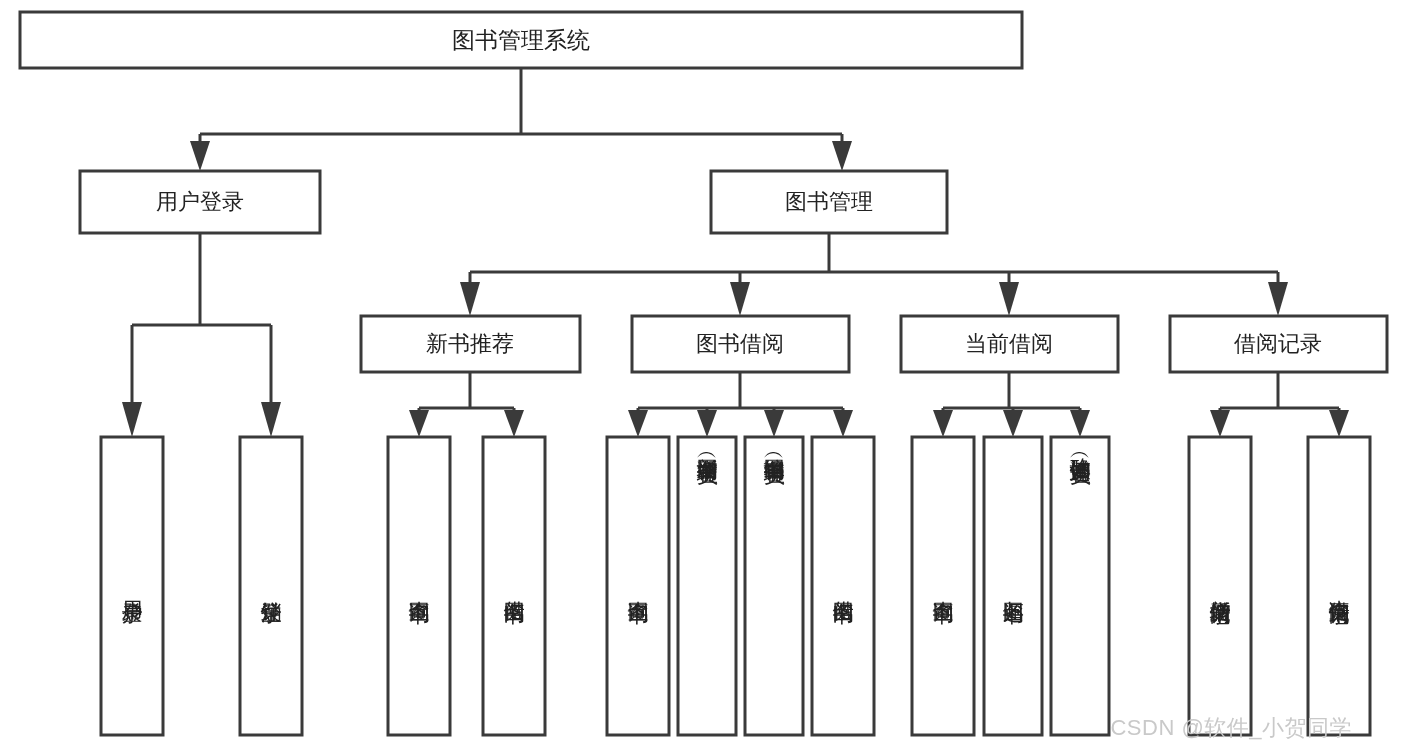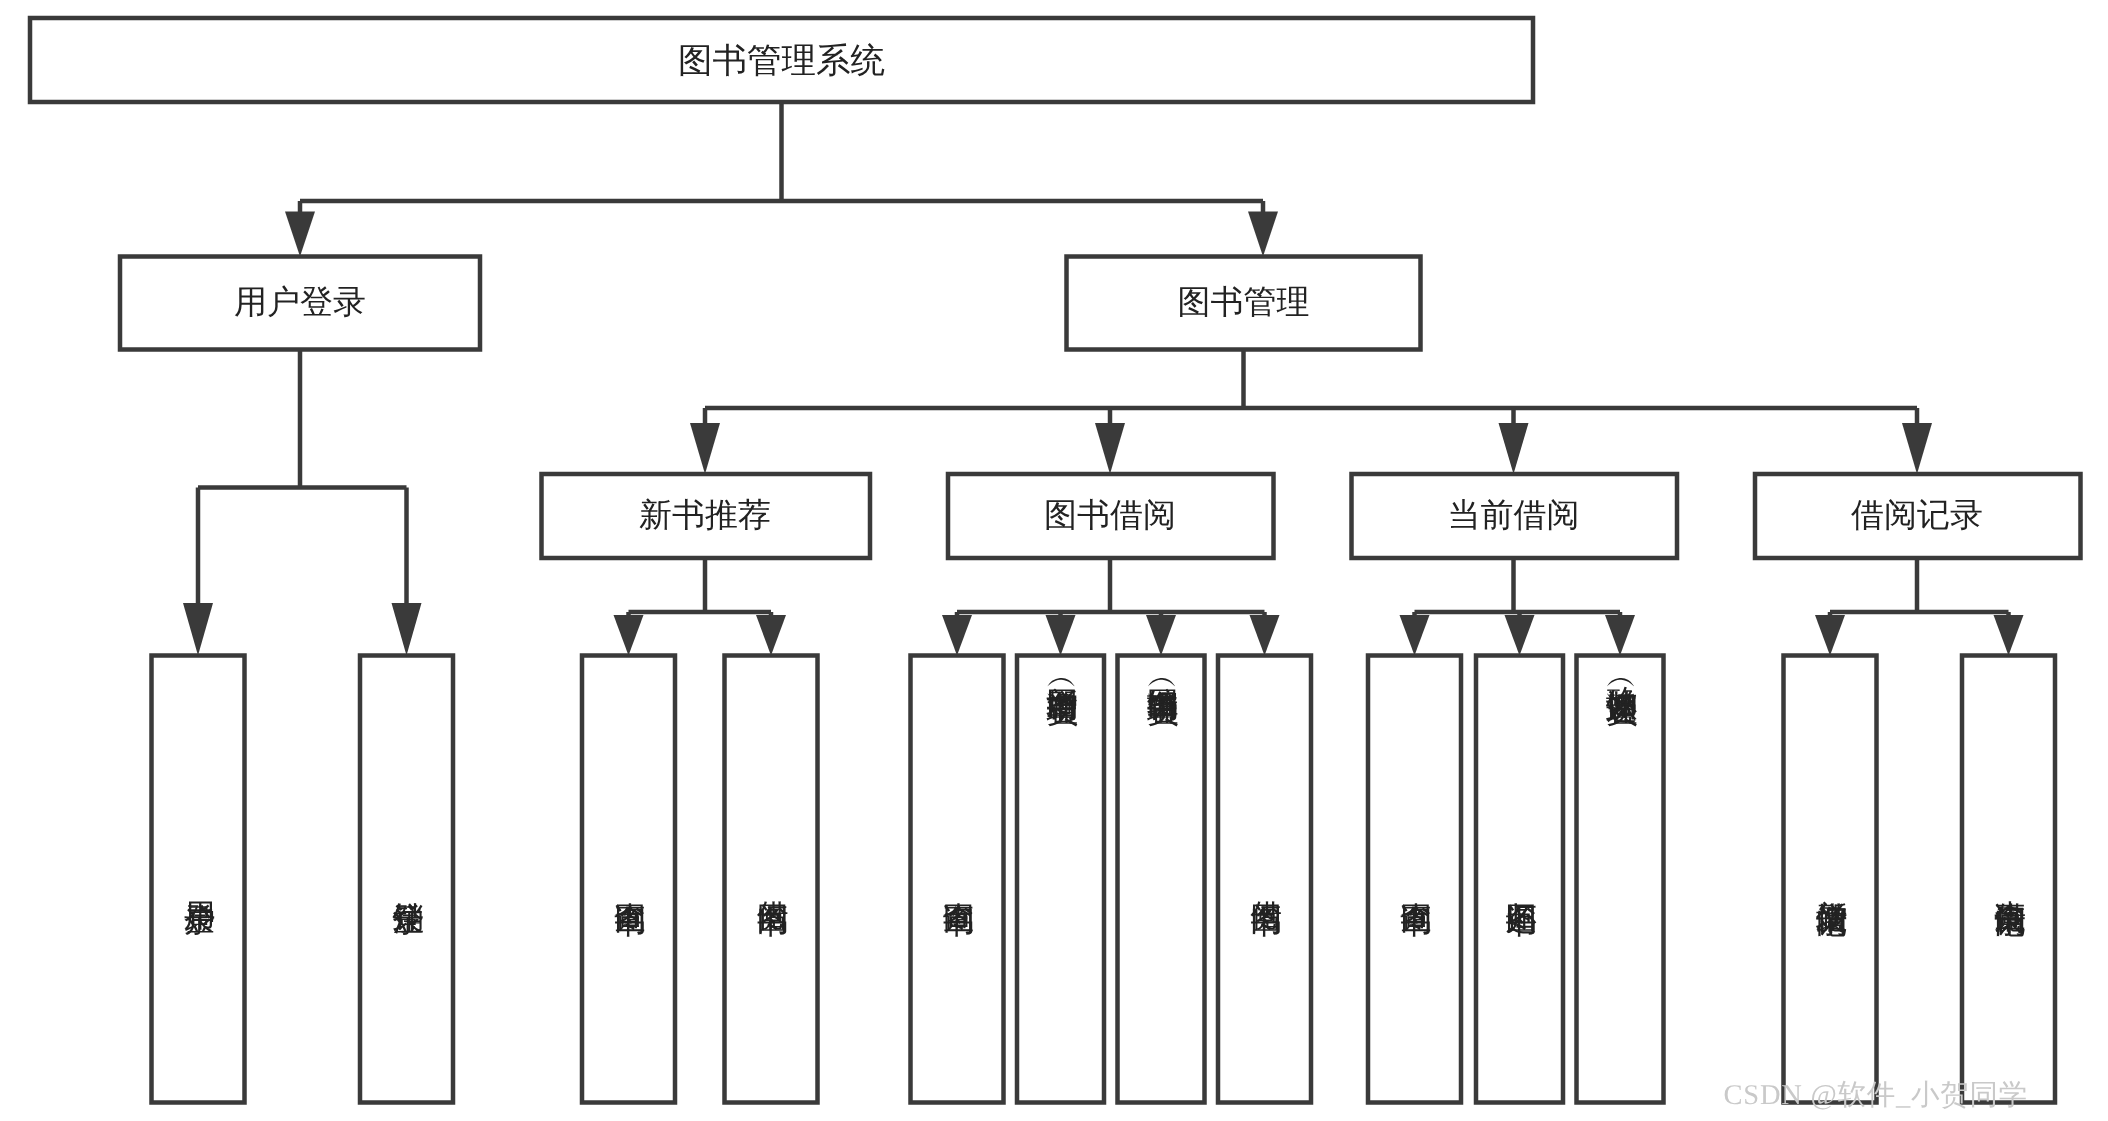--- a/index.html
+++ b/index.html
@@ -66,22 +66,22 @@
     color: #222222;
     line-height: 1.06;
     letter-spacing: 1px;
     white-space: nowrap;
     text-align: center;
   }
   .watermark {
     position: absolute;
     right: 8px;
     bottom: 4px;
-    font-family: Liberation Serif, serif;
-    font-size: 19px;
+    font-family: Liberation Sans, sans-serif;
+    font-size: 22px;
     color: #c9c9c9;
     letter-spacing: 0.5px;
     white-space: nowrap;
   }
 </style>
 </head>
 <body>
 
 <div id="diagram-root">
 

